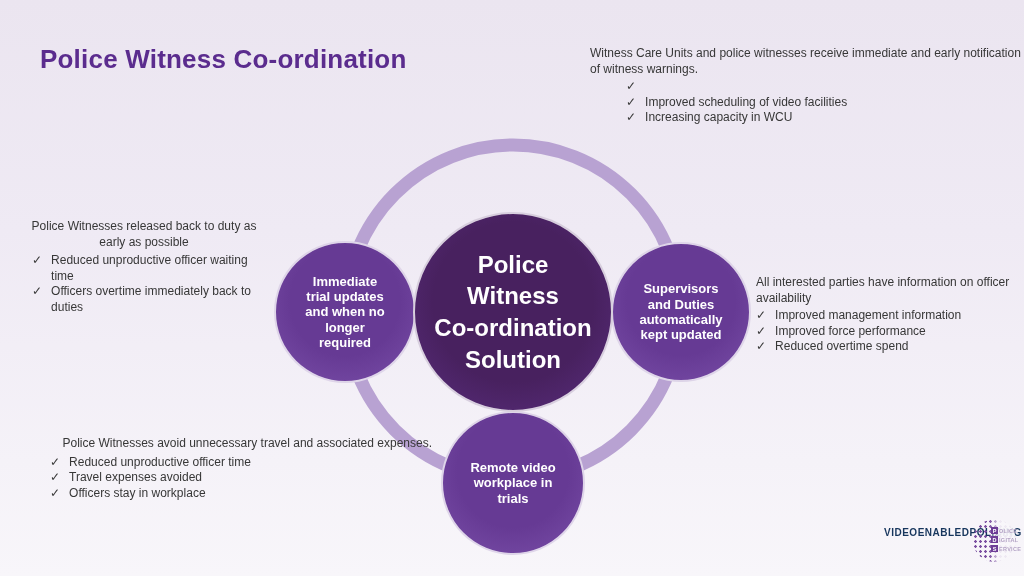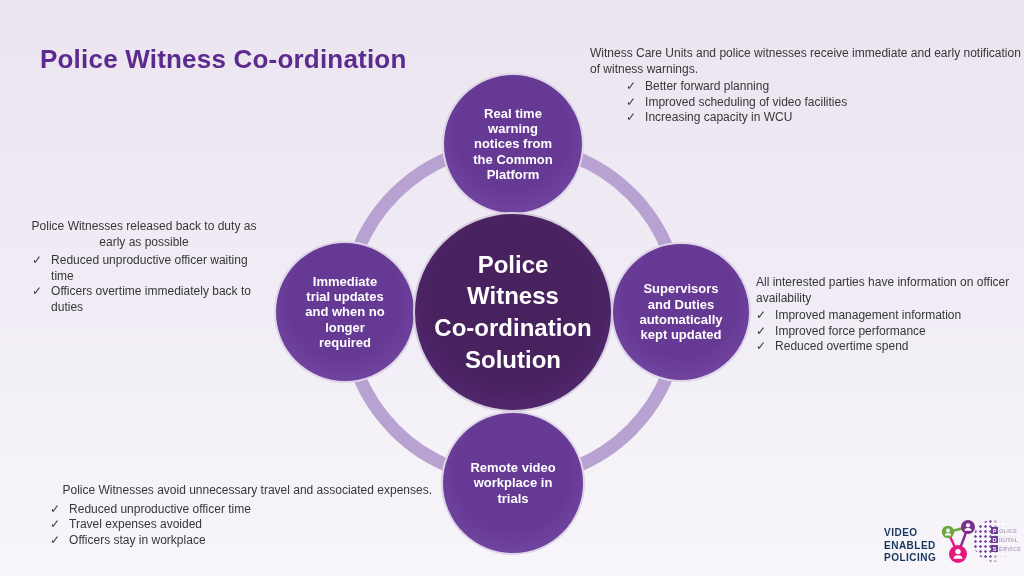--- a/index.html
+++ b/index.html
@@ -38,26 +38,26 @@
   .callout p{ margin:0; }
   .callout ul{ list-style:none; margin:2px 0 0 0; padding:0; }
   .callout li{ display:flex; align-items:flex-start; }
   .check{ flex:0 0 auto; margin-right:9px; color:#3c3c3c; }
   .co-topright{ left:590px; top:46px; width:434px; }
   .co-topright ul{ margin-left:36px; }
   .co-left{ left:24px; top:219px; width:240px; }
   .co-left p{ text-align:center; }
   .co-left ul{ margin-left:8px; margin-top:3px; }
   .co-bottomleft{ left:28px; top:436px; width:404px; }
-  .co-bottomleft p{ text-align:right;margin-top:47px; }
+  .co-bottomleft p{ text-align:right; }
   .co-bottomleft ul{ margin-left:22px; margin-top:3px; }
   .co-right{ left:756px; top:275px; width:266px; }
 
   .vep{ position:absolute; left:884px; top:519px; display:flex; align-items:flex-start; }
-  .vep-text{ display:flex; flex-direction:column; margin-top:8px;
+  .vep-text{ display:flex; flex-direction:row; margin-top:8px;
     color:#17365d; font-weight:bold; font-size:10px; line-height:1.25; letter-spacing:0.5px; }
   .vep-icon{ margin-left:2px; }
 
   .pds{ position:absolute; left:973px; top:516px; width:50px; height:50px; }
   .pds-globe{
     position:absolute; left:0; top:3px; width:43px; height:43px; border-radius:50%;
     background-image:
       linear-gradient(to right, rgba(248,246,250,0) 38%, rgba(248,246,250,0.92) 62%),
       radial-gradient(circle, #7b4fa0 1.1px, rgba(0,0,0,0) 1.5px);
     background-size:100% 100%, 5px 5px;
@@ -72,27 +72,20 @@
 <body>
 
 <div class="slide">
 
   <h1 class="title">Police Witness Co-ordination</h1>
 
   <svg class="ring-svg" width="1024" height="576" viewBox="0 0 1024 576">
     <circle cx="513" cy="312" r="167" fill="none" stroke="#b8a2d2" stroke-width="13"></circle>
   </svg>
 
-  <div class="node sat top">
-    <span class="node-label">Real time
-warning
-notices from
-the Common
-Platform</span>
-  </div>
   <div class="node sat right">
     <span class="node-label">Supervisors
 and Duties
 automatically
 kept updated</span>
   </div>
   <div class="node sat left">
     <span class="node-label">Immediate
 trial updates
 and when no
@@ -109,21 +102,20 @@
 Witness
 Co-ordination
 Solution</span>
   </div>
 
   <div class="callout co-topright">
     <p>Witness Care Units and police witnesses receive immediate and early notification of witness warnings.</p>
     <ul>
       <li>
         <span class="check">✓</span>
-        <span>Better forward planning</span>
       </li>
       <li>
         <span class="check">✓</span>
         <span>Improved scheduling of video facilities</span>
       </li>
       <li>
         <span class="check">✓</span>
         <span>Increasing capacity in WCU</span>
       </li>
     </ul>

